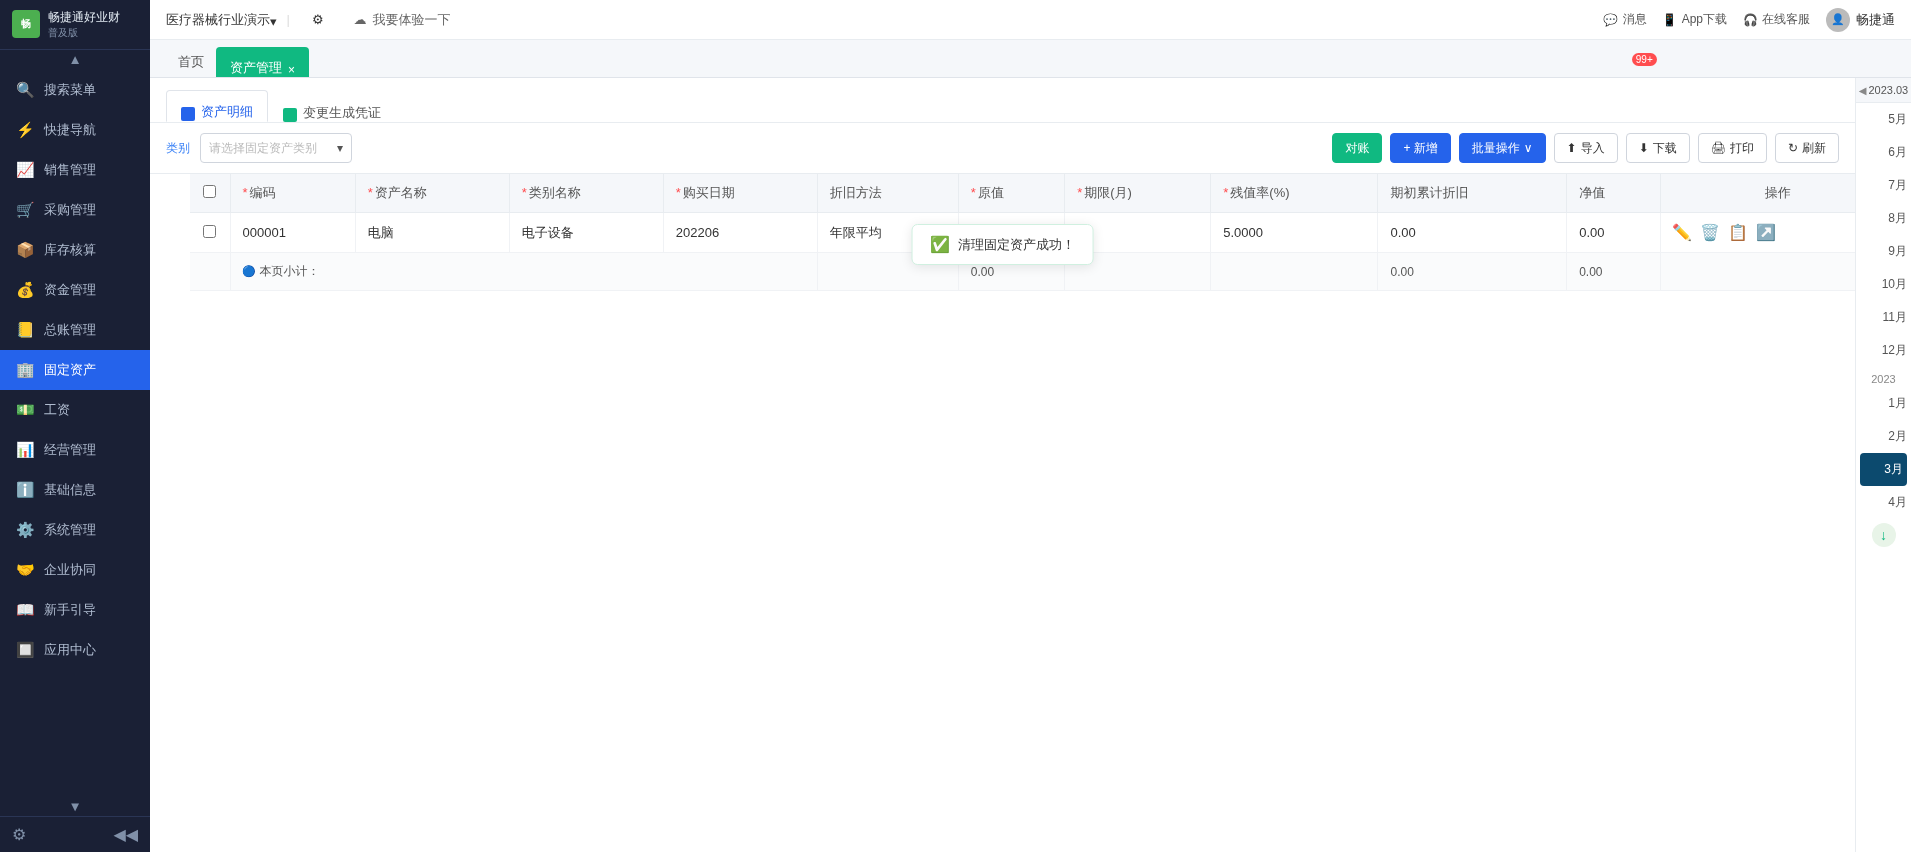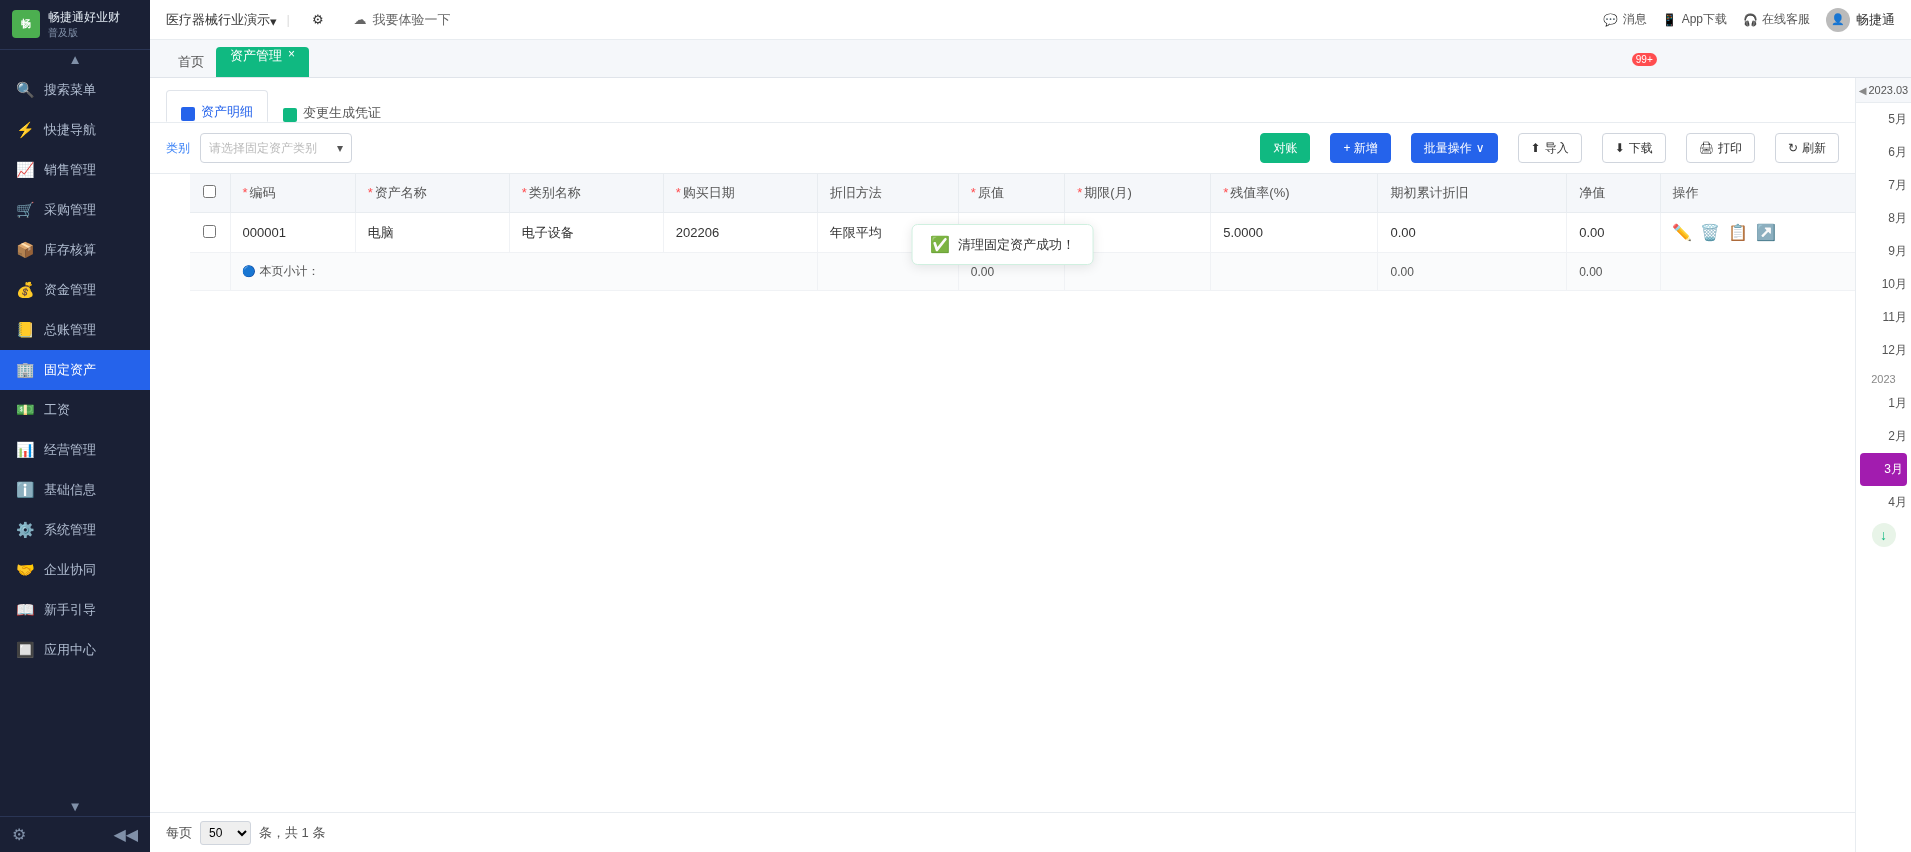--- a/index.html
+++ b/index.html
@@ -129,21 +129,21 @@
       display: flex;
       align-items: flex-end;
       padding: 0 16px;
       border-bottom: 1px solid #e0e4ea;
       flex-shrink: 0;
     }
     .tab-item {
       height: 30px;
       padding: 0 14px;
       display: flex;
-      align-items: flex-start;
+      align-items: flex-end;
       gap: 6px;
       border-radius: 4px 4px 0 0;
       cursor: pointer;
       font-size: 13px;
       color: #555;
       background: #e8ecf0;
     }
     .tab-item.active {
       background: #10b981;
       color: white;
@@ -197,21 +197,21 @@
       display: flex;
       align-items: center;
       gap: 10px;
       padding: 10px 16px;
       border-bottom: 1px solid #e8ecf0;
       flex-shrink: 0;
     }
     .toolbar-right {
       margin-left: auto;
       display: flex;
-      gap: 20px;
+      gap: 8px;
     }
     .btn {
       height: 30px; padding: 0 12px; border-radius: 4px; border: 1px solid #d0d5dd;
       background: white; color: #333; font-size: 12px; cursor: pointer; display: flex; align-items: center; gap: 4px;
     }
     .btn-primary { background: #2563eb; color: white; border-color: #2563eb; }
     .btn-success { background: #10b981; color: white; border-color: #10b981; }
     .btn-batch { background: #2563eb; color: white; border-color: #2563eb; }
     .filter-label { font-size: 12px; color: #3b82f6; }
     .filter-select {
@@ -236,21 +236,21 @@
       border-bottom: 1px solid #e8ecf0;
     }
     th {
       padding: 10px 12px;
       text-align: left;
       color: #555;
       font-weight: 500;
       white-space: nowrap;
       border-right: 1px solid #e8ecf0;
     }
-    th:last-child { border-right: none; }
+    th:last-child { border-right: none; text-align: center; }
     th .required { color: #ff4d4f; margin-right: 2px; }
     td {
       padding: 10px 12px;
       border-bottom: 1px solid #f0f2f5;
       color: #333;
       border-right: 1px solid #f0f2f5;
     }
     td:last-child { border-right: none; }
     .checkbox-cell { width: 40px; text-align: center; }
     .action-btns { display: flex; gap: 8px; color: #999; font-size: 16px; }
@@ -332,21 +332,21 @@
       width: 100%;
     }
     .calendar-month.current {
       background: #2563eb;
       color: white;
       border-radius: 4px;
       margin: 0 4px;
       width: calc(100% - 8px);
     }
     .calendar-month.selected {
-      background: #a21caf;
+      background: #0c4a6e;
       color: white;
       border-radius: 4px;
       margin: 0 4px;
       width: calc(100% - 8px);
     }
     .calendar-year-label {
       font-size: 11px;
       color: #888;
       padding: 6px 4px 2px;
       text-align: center;
@@ -597,29 +597,20 @@
               <td></td>
               <td></td>
               <td>0.00</td>
               <td>0.00</td>
               <td></td>
             </tr>
           </tbody>
         </table>
       </div>
 
-      <div class="pagination">
-        <span>每页</span>
-        <select class="page-select">
-          <option>50</option>
-          <option>100</option>
-          <option>200</option>
-        </select>
-        <span>条，共 1 条</span>
-      </div>
     </div>
 
     <div class="calendar-panel">
       <div class="calendar-header">
         <span class="calendar-arrow">◀</span>
         <span style="font-size:11px;">2023.03</span>
       </div>
       <div class="calendar-month">5月</div>
       <div class="calendar-month">6月</div>
       <div class="calendar-month">7月</div>

